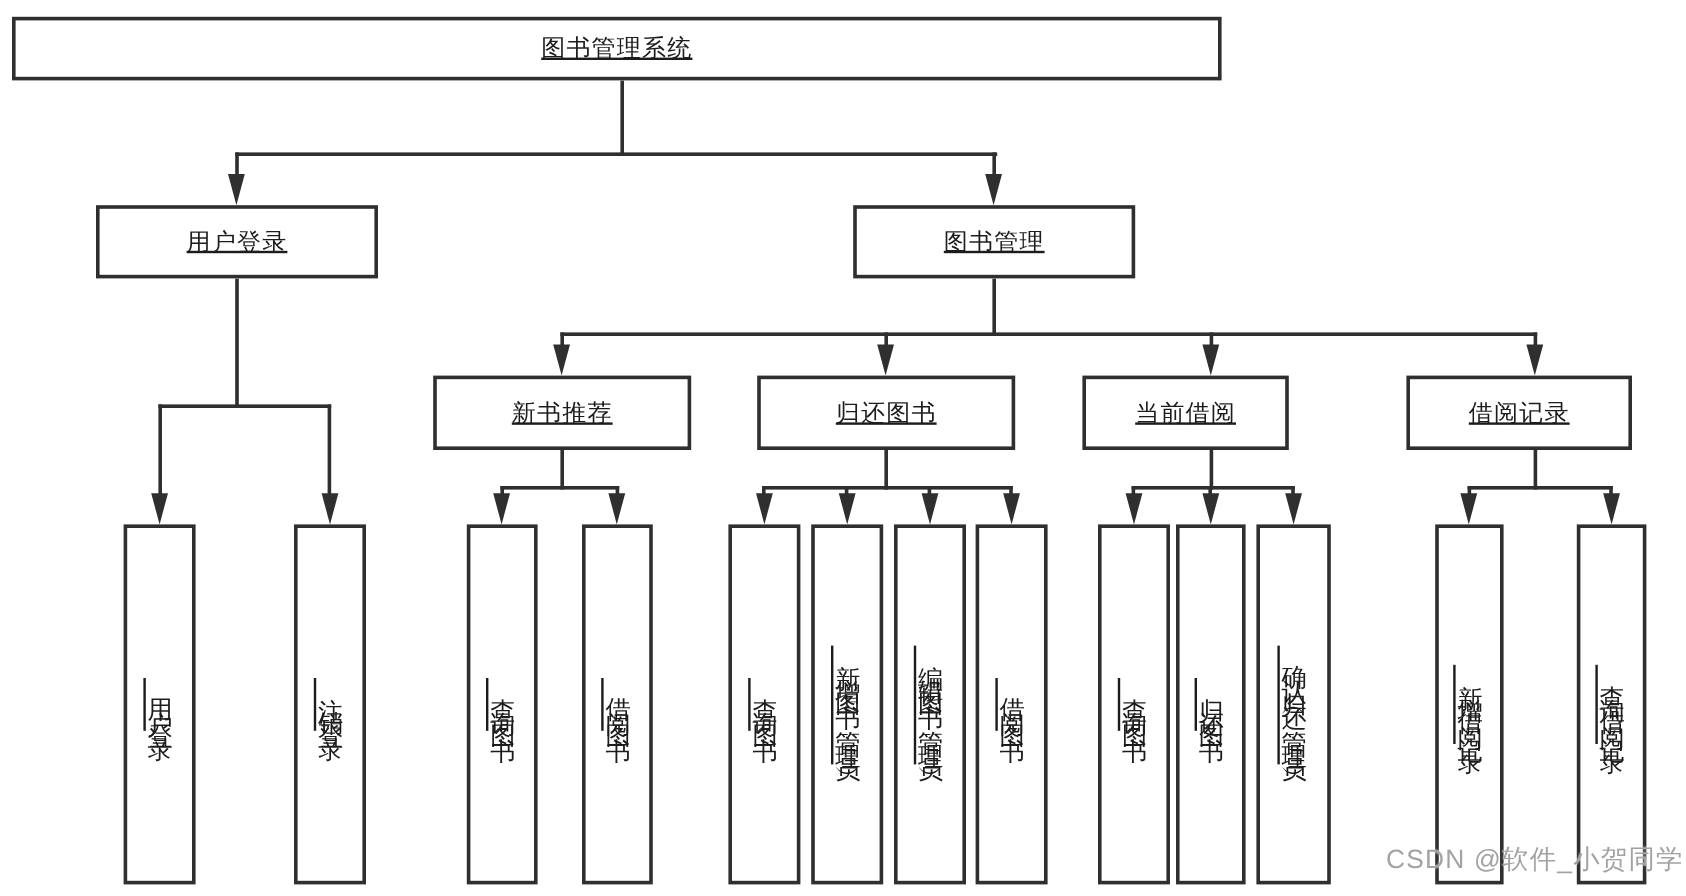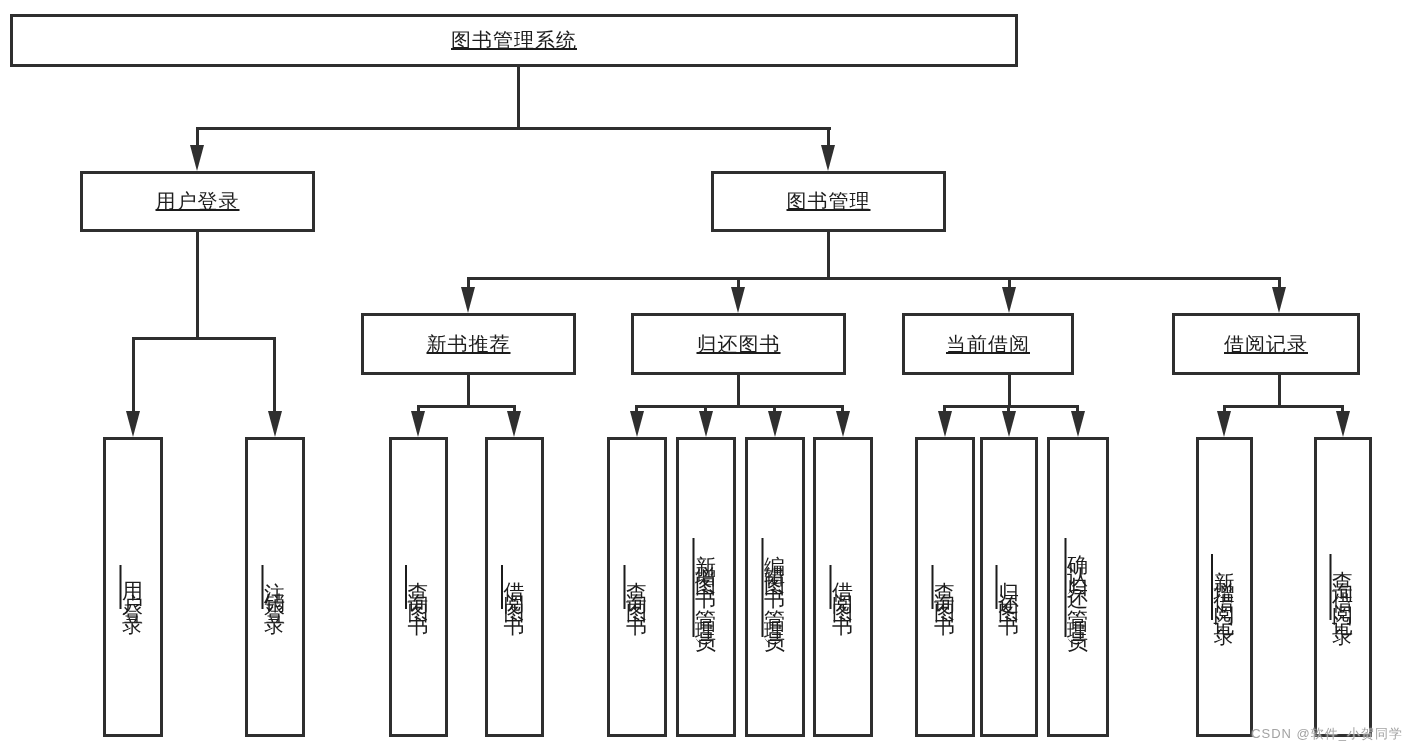--- a/index.html
+++ b/index.html
@@ -7,22 +7,22 @@
        font-family:"Liberation Sans","DejaVu Sans",sans-serif;}
   .box{position:absolute;background:#fff;border:3px solid #2f2f2f;box-sizing:border-box;
        display:flex;align-items:center;justify-content:center;
        color:#1c1c1c;font-size:20px;letter-spacing:1px;z-index:2;text-decoration:underline;}
   .vtext{writing-mode:vertical-rl;text-orientation:mixed;
          font-size:21px;letter-spacing:11px;line-height:1;}
   .ln{position:absolute;background:#2f2f2f;z-index:1;}
   .arw{position:absolute;width:0;height:0;z-index:1;
        border-left:7px solid transparent;border-right:7px solid transparent;
        border-top:26px solid #2f2f2f;}
-  .watermark{position:absolute;right:2px;bottom:4px;z-index:3;
-             color:#a3a3a3;font-size:13px;letter-spacing:1px;
+  .watermark{position:absolute;right:2px;bottom:16px;z-index:3;
+             color:#a3a3a3;font-size:22px;letter-spacing:1px;
              text-shadow:0 0 2px #ffffff;}
 </style>
 </head>
 <body>
 
 <div class="box" style="left:10px;top:14px;width:1008px;height:53px;">
   <span>图书管理系统</span>
 </div>
 
 <div class="box" style="left:80px;top:171px;width:235px;height:61px;">

